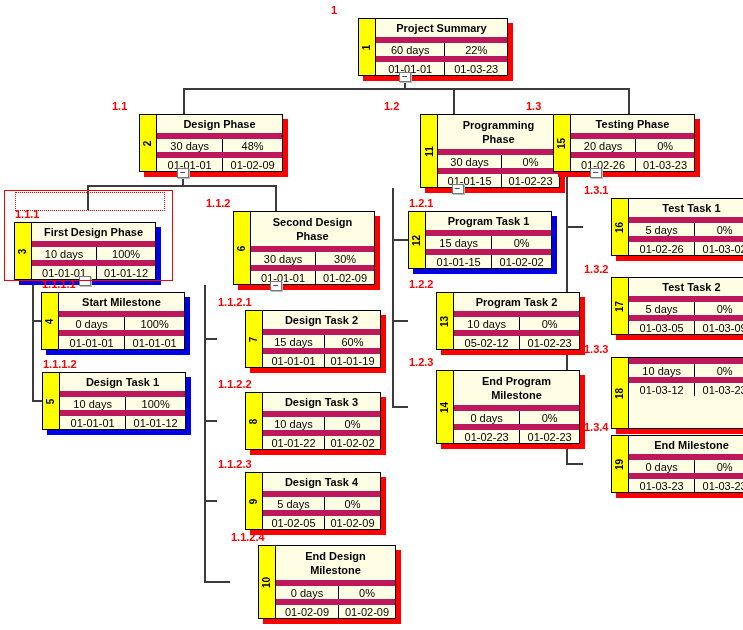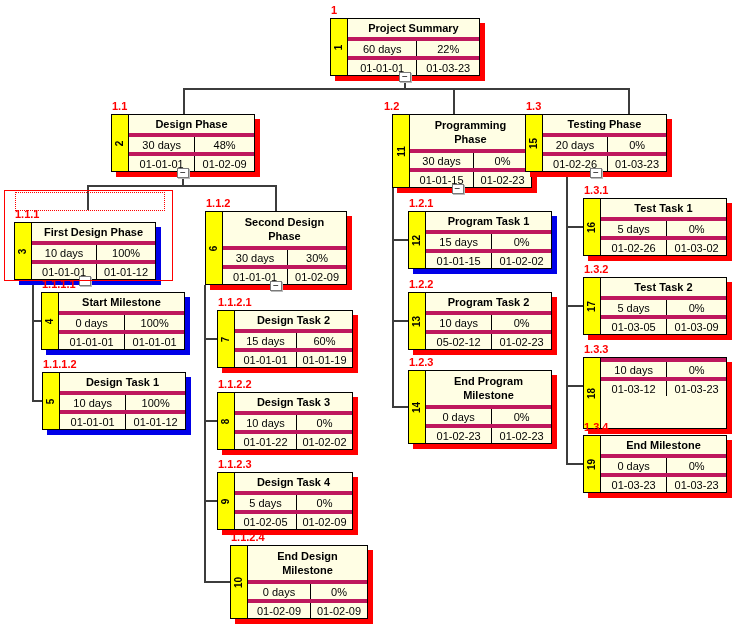--- a/index.html
+++ b/index.html
@@ -10,35 +10,35 @@
   .connector{position:absolute;background:#3c3c3c;}
   .node{position:absolute;}
   .wbs-label{
     position:absolute;top:-14px;left:1px;font-size:11px;font-weight:bold;
     color:#ff0000;line-height:13px;white-space:nowrap;
   }
   .box{
     position:relative;width:100%;height:100%;background:#fffee4;
     border:1px solid #000;box-sizing:border-box;
   }
-  .box.red{box-shadow:5px 5px 0 #ff0000;}
+  .box.red{box-shadow:5px 5px 0 #ff0000;margin-left:28px;}
   .box.blue{box-shadow:5px 5px 0 #0000e8;}
   .rownum{
     position:absolute;left:0;top:0;bottom:0;width:16px;background:#ffff00;
     border-right:1px solid #000;display:flex;align-items:center;justify-content:center;
   }
   .rownum span{
     transform:rotate(-90deg);font-size:10px;font-weight:bold;color:#000;white-space:nowrap;
   }
   .content{position:absolute;left:17px;right:0;top:0;bottom:0;display:flex;flex-direction:column;}
   .title{
     flex:1;display:flex;flex-direction:column;align-items:center;justify-content:center;
     font-size:11px;font-weight:bold;color:#000;text-align:center;line-height:14px;
   }
-  .drow{height:19px;display:flex;border-top:4px solid #be185d;box-sizing:border-box;}
+  .drow{height:19px;display:flex;border-top:6px solid #be185d;box-sizing:border-box;}
   .cell{
     font-size:11px;color:#000;display:flex;align-items:center;justify-content:center;
     box-sizing:border-box;white-space:nowrap;overflow:hidden;
   }
   .cell.left{width:53%;border-right:1px solid #000;}
   .cell.right{width:47%;}
   .minus{
     position:absolute;left:50%;margin-left:-6px;bottom:-6px;width:12px;height:10px;
     background:#ffffff;border:1px solid #7a7a7a;box-sizing:border-box;
     font-size:10px;line-height:7px;text-align:center;color:#000;z-index:3;

